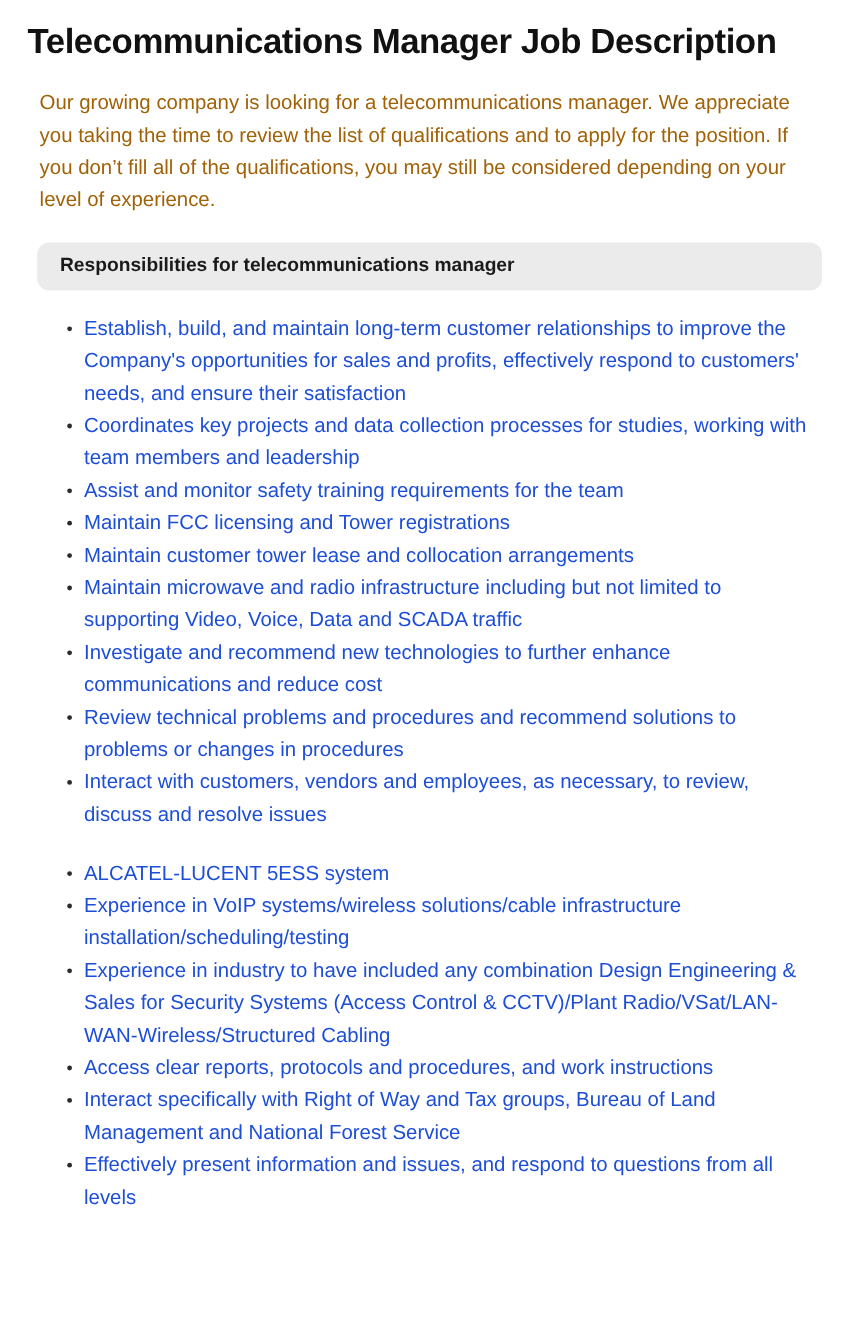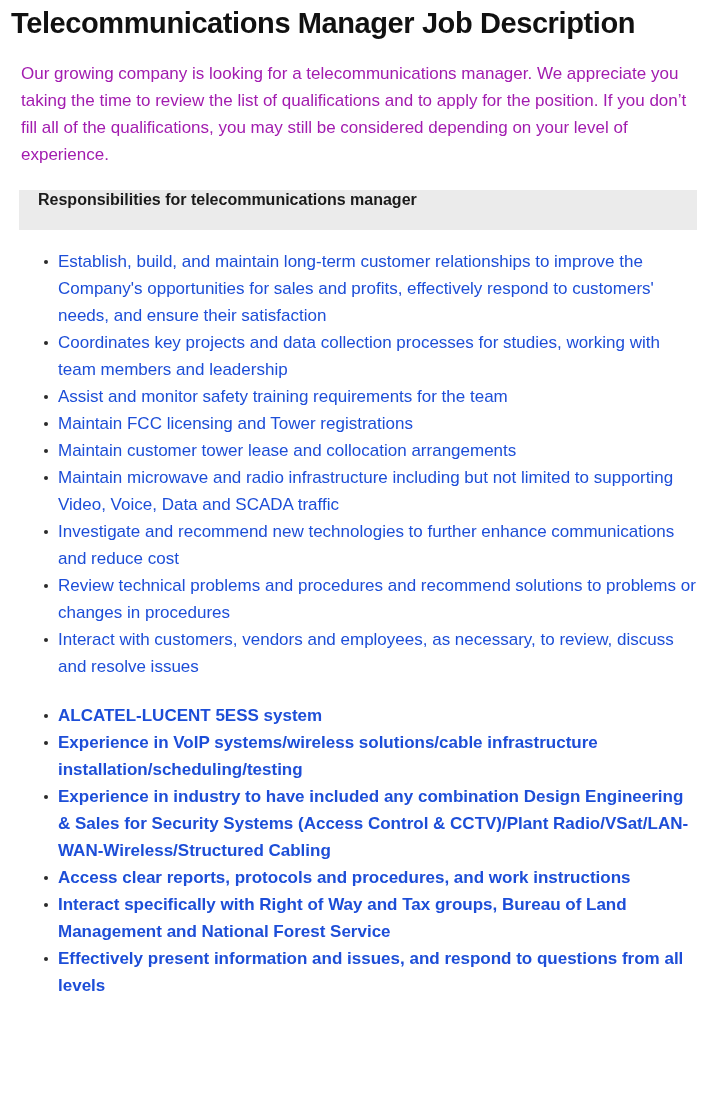--- a/index.html
+++ b/index.html
@@ -13,57 +13,58 @@
     height: 1106px;
     font-family: "Liberation Sans", "DejaVu Sans", sans-serif;
     color: #1f1f1f;
     -webkit-font-smoothing: antialiased;
     overflow: hidden;
   }
 
   .page {
     width: 720px;
     box-sizing: border-box;
-    padding: 0;
+    padding: 12px;
   }
 
   
   .job-title {
     margin: 0;
     padding: 4px 8px 0 11px;
     font-size: 29px;
     line-height: 38px;
     font-weight: bold;
     letter-spacing: -0.4px;
     color: #111111;
     white-space: nowrap;
   }
 
   
   .intro {
     margin: 18px 0 0 0;
     padding: 0 24px 0 21px;
     font-size: 17px;
     line-height: 27px;
-    color: #a21caf;
+    color: #a16207;
     font-weight: normal;
   }
 
   
   .section {
     margin-top: 22px;
   }
   .section-header {
     margin: 0 23px 0 19px;
     background: #ebebeb;
     height: 40px;
     display: flex;
-    align-items: flex-start;
+    align-items: center;
     padding: 0 0 0 19px;
     box-sizing: border-box;
+    border-radius: 10px;
   }
   .section-header-text {
     font-size: 16px;
     font-weight: bold;
     color: #1a1a1a;
     line-height: 20px;
   }
 
   
   .bullet-list {
@@ -85,21 +86,20 @@
     left: 0;
     top: 12px;
     width: 4px;
     height: 4px;
     border-radius: 50%;
     background: #2b2b2b;
   }
 
   .section-qualifications .bullet-list {
     margin-top: 16px;
-    font-weight: bold;
   }
 </style>
 </head>
 <body>
 
 <div class="page">
 
   <h1 class="job-title">Telecommunications Manager Job Description</h1>
 
   <p class="intro">Our growing company is looking for a telecommunications manager. We appreciate you taking the time to review the list of qualifications and to apply for the position. If you don’t fill all of the qualifications, you may still be considered depending on your level of experience.</p>

